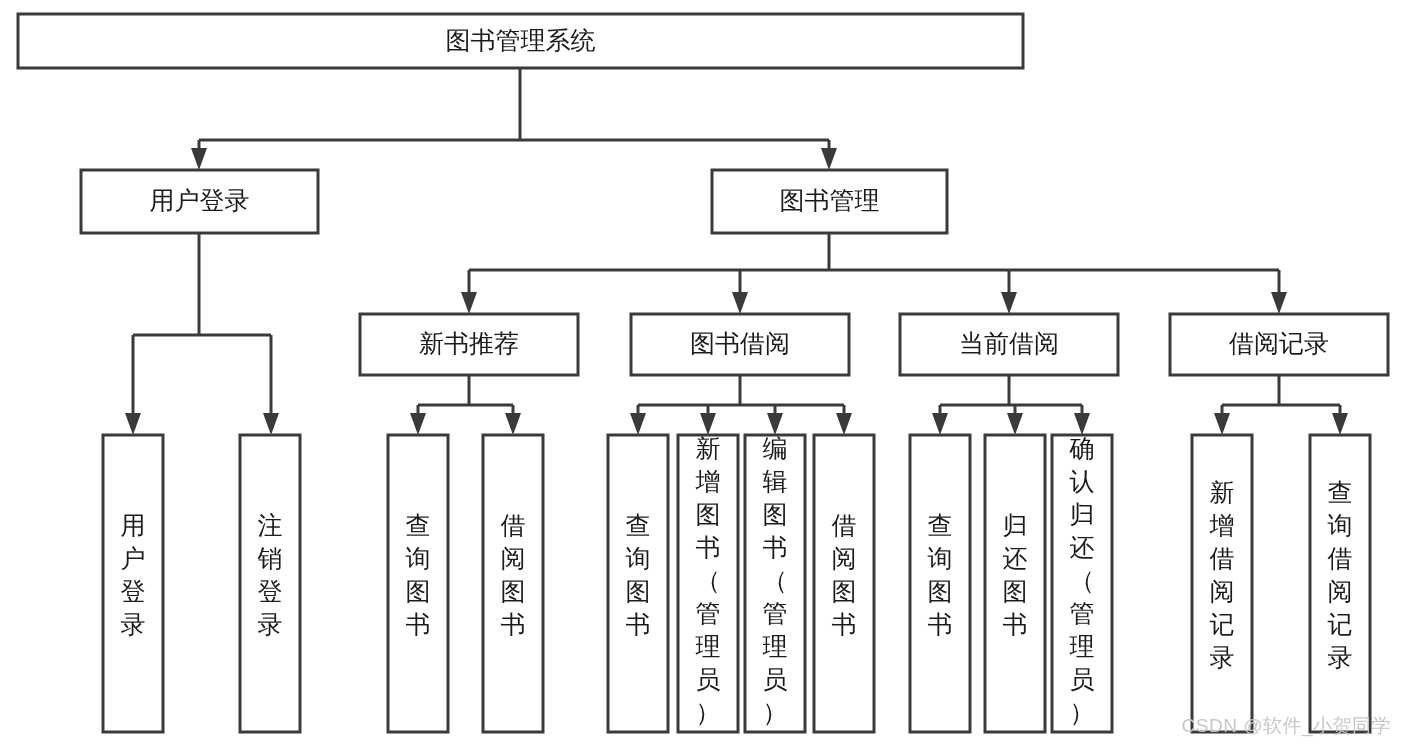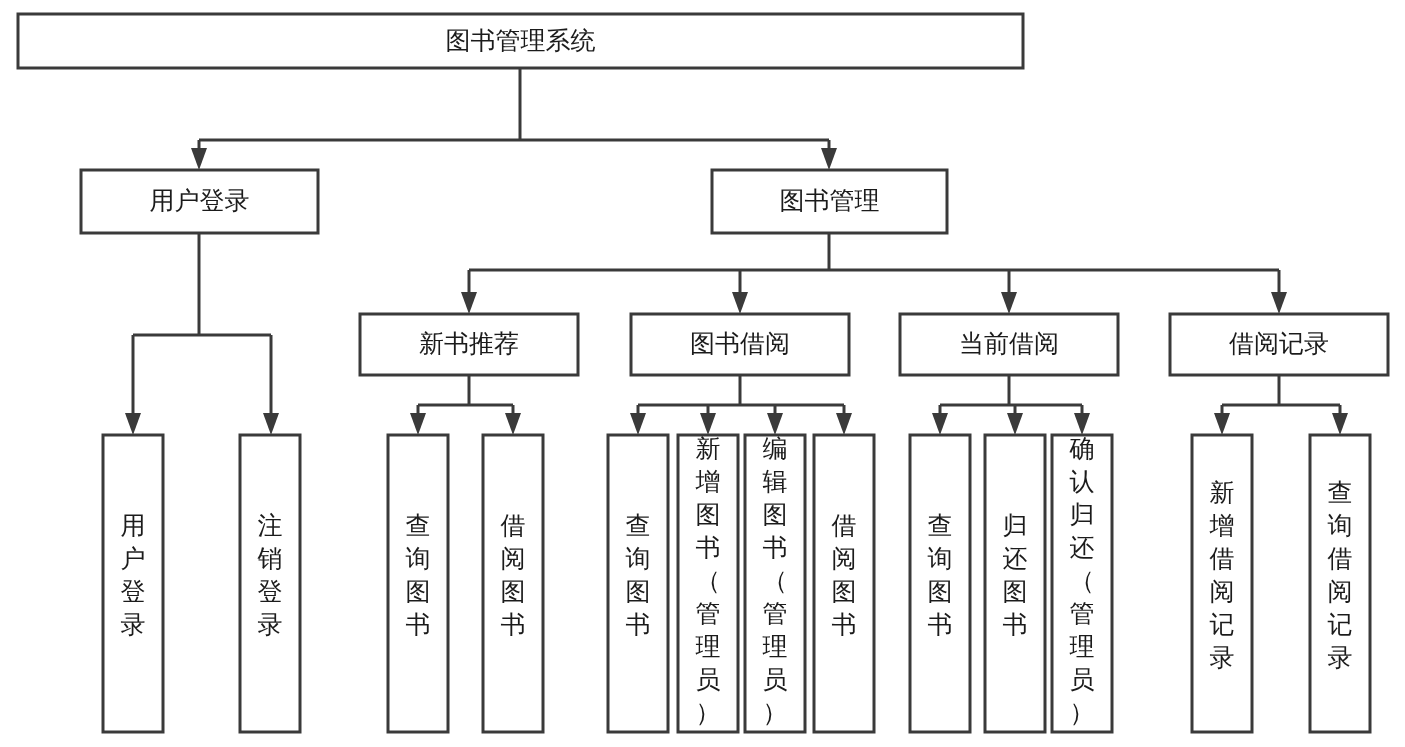--- a/index.html
+++ b/index.html
@@ -208,14 +208,15 @@
           <rect x="1192" y="435" width="60" height="297" class="node-box"></rect>
           <text class="node-label-v"><tspan x="1222" y="501">新</tspan><tspan x="1222" y="534">增</tspan><tspan x="1222" y="567">借</tspan><tspan x="1222" y="600">阅</tspan><tspan x="1222" y="633">记</tspan><tspan x="1222" y="666">录</tspan></text>
         </g>
         <g>
           <rect x="1310" y="435" width="60" height="297" class="node-box"></rect>
           <text class="node-label-v"><tspan x="1340" y="501">查</tspan><tspan x="1340" y="534">询</tspan><tspan x="1340" y="567">借</tspan><tspan x="1340" y="600">阅</tspan><tspan x="1340" y="633">记</tspan><tspan x="1340" y="666">录</tspan></text>
         </g>
       </g>
   </svg>
 
+  <div class="watermark-text">CSDN @软件_小贺同学</div>
 
 </div>
 
 </body></html>

